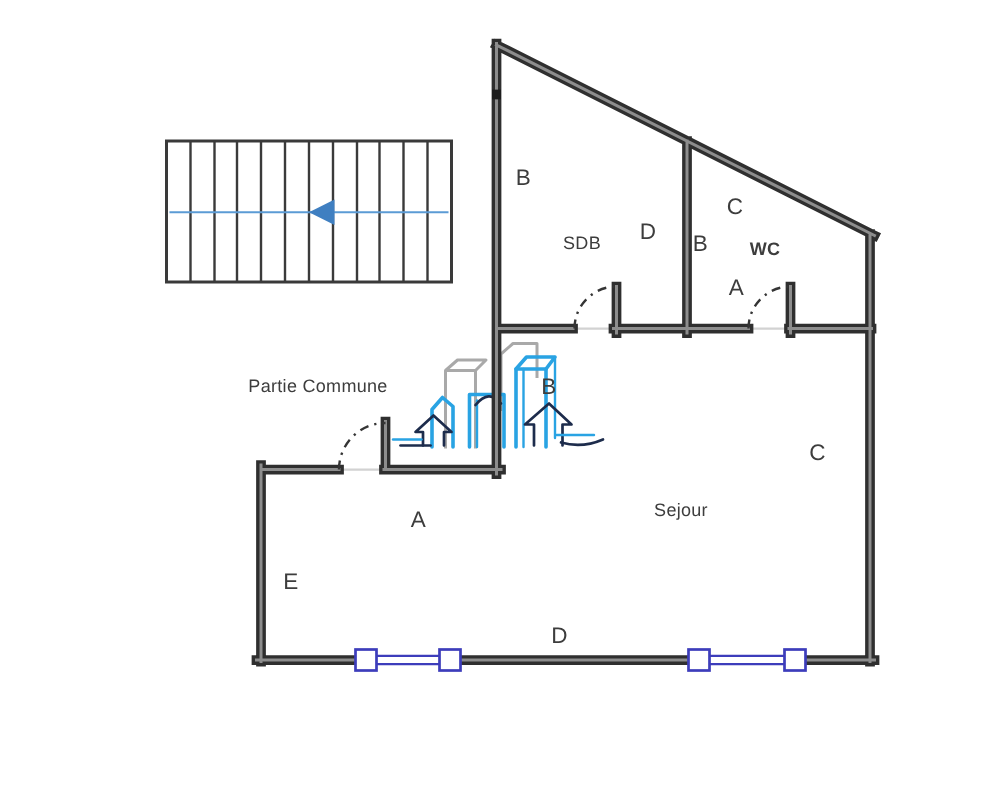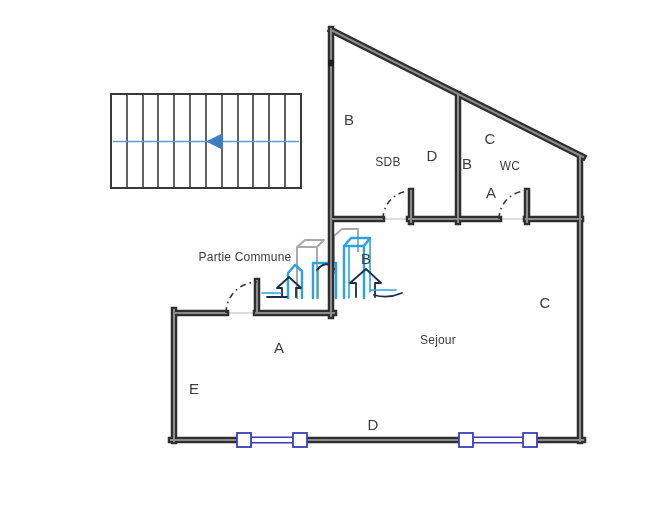--- a/index.html
+++ b/index.html
@@ -152,28 +152,28 @@
       <rect class="win-frame" x="293" y="433" width="14" height="14"></rect>
     </g>
     <g>
       <line class="win-glass" x1="473" y1="437.3" x2="523" y2="437.3"></line>
       <line class="win-glass" x1="473" y1="442.7" x2="523" y2="442.7"></line>
       <rect class="win-frame" x="459" y="433" width="14" height="14"></rect>
       <rect class="win-frame" x="523" y="433" width="14" height="14"></rect>
     </g>
   </svg>
 
-  <span class="lbl" style="left:212px;top:257px;margin-left:33px;">Partie Commune</span>
+  <span class="lbl" style="left:212px;top:257px;">Partie Commune</span>
   <span class="lbl letter" style="left:349px;top:119px;">B</span>
   <span class="lbl" style="left:388px;top:162px;">SDB</span>
   <span class="lbl letter" style="left:432px;top:155px;">D</span>
   <span class="lbl letter" style="left:467px;top:163px;">B</span>
   <span class="lbl letter" style="left:490px;top:138px;">C</span>
-  <span class="lbl" style="left:510px;top:166px;">WC</span>
+  <span class="lbl" style="left:510px;top:166px;font-weight:bold;">WC</span>
   <span class="lbl letter" style="left:491px;top:192px;">A</span>
   <span class="lbl letter" style="left:366px;top:258px;">B</span>
   <span class="lbl letter" style="left:545px;top:302px;">C</span>
   <span class="lbl letter" style="left:279px;top:347px;">A</span>
-  <span class="lbl" style="left:438px;top:340px;">Sejour</span>
+  <span class="lbl" style="left:454px;top:340px;">Sejour</span>
   <span class="lbl letter" style="left:194px;top:388px;">E</span>
   <span class="lbl letter" style="left:373px;top:424px;">D</span>
 
 </div>
 
 </body></html>

